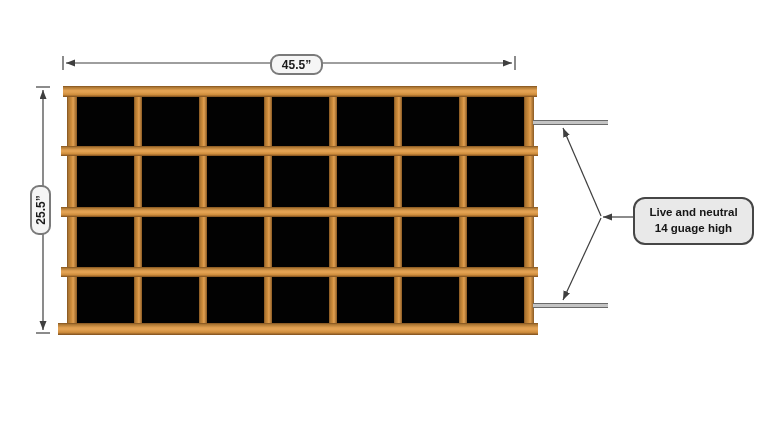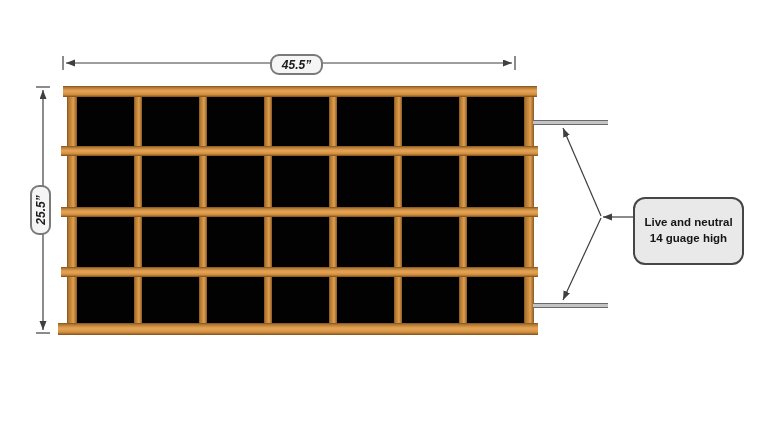--- a/index.html
+++ b/index.html
@@ -34,40 +34,40 @@
   #rightStile { left:524px; top:96px; width:10px; height:228px; }
 
   
   .lines-layer { position:absolute; left:0; top:0; width:768px; height:421px; }
   .lines-layer line { stroke:var(--line,#3f3f3f); stroke-width:1.2; }
 
   
   .dim-pill {
     position:absolute; background:#f5f5f5; border:2px solid #7a7a7a;
     border-radius:9px; display:flex; align-items:center; justify-content:center;
-    font-size:12px; font-weight:bold; color:#1b1b1b; box-sizing:border-box;font-style:italic;
+    font-size:12px; font-weight:bold; color:#1b1b1b; box-sizing:border-box;
   }
   #widthPill  { left:270px; top:54px;  width:53px; height:21px; }
   #heightPill { left:30px;  top:185px; width:21px; height:50px; }
   #heightPill span { transform:rotate(-90deg); white-space:nowrap; }
 
   
   .cable {
     position:absolute; left:533px; width:75px; height:5px;
     background:linear-gradient(180deg,#6a6a6a 0 1px,
       var(--cable-gray,#c4c4c4) 1px 4px, #6a6a6a 4px 5px);
   }
   #cableTop    { top:120px; }
   #cableBottom { top:303px; }
 
   
   .note-box {
-    position:absolute; left:633px; top:197px; width:111px;
+    position:absolute; left:633px; top:197px; width:121px;
     background:var(--note-bg,#e9e9e9); border:2px solid #464646;
-    border-radius:12px; padding:16px 4px; box-sizing:border-box;
+    border-radius:12px; padding:6px 4px; box-sizing:border-box;
     font-size:11.5px; font-weight:600; line-height:1.38;
     color:#161616; text-align:center;
   }
 </style>
 </head>
 <body>
 
 <div class="canvas">
 
   <div class="black-area" id="blackArea">

